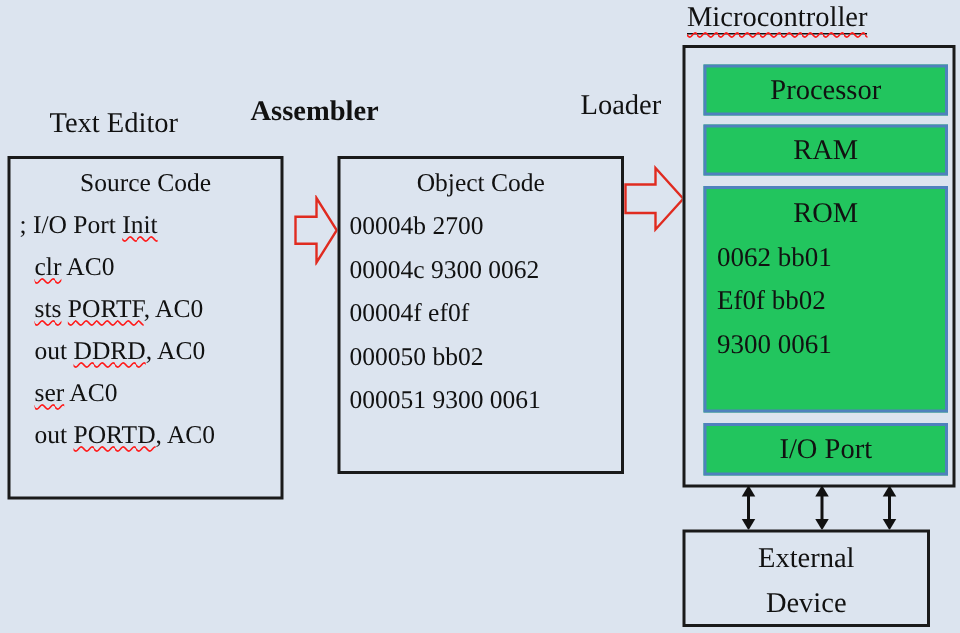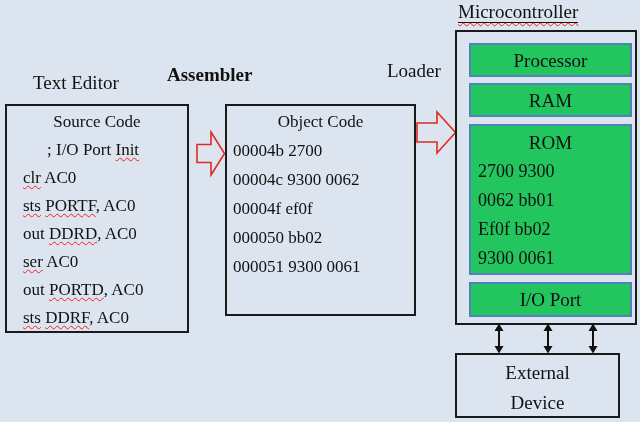--- a/index.html
+++ b/index.html
@@ -28,21 +28,21 @@
     box-sizing: border-box;
     background: #22c55e;
     text-align: center;
   }
   .line { white-space: pre; }
   .title-line { text-align: center; }
   
   #source-box { left: 5px; top: 104px; width: 184px; height: 229px; padding-top: 2px; }
   #source-box .line { font-size: 17px; line-height: 28px; padding-left: 16px; }
   #source-box .title-line { padding-left: 0; }
-  #source-box .comment-line { padding-left: 25px; margin-left: 15px; }
+  #source-box .comment-line { padding-left: 6px; }
   
   #object-box { left: 225px; top: 104px; width: 191px; height: 212px; padding-top: 1px; }
   #object-box .line { font-size: 17px; line-height: 29px; padding-left: 6px; }
   #object-box .title-line { padding-left: 0; }
   
   #mcu-box { left: 455px; top: 30px; width: 182px; height: 295px; }
   #processor-box { left: 12px; top: 11px; width: 163px; height: 34px; font-size: 19px; line-height: 31px; }
   #ram-box { left: 12px; top: 51px; width: 163px; height: 34px; font-size: 19px; line-height: 31px; }
   #rom-box { left: 12px; top: 92px; width: 163px; height: 151px; text-align: left; padding-top: 2px; }
   #rom-box .line { font-size: 18px; line-height: 29px; padding-left: 7px; }
@@ -78,21 +78,20 @@
 <div class="abs label" id="label-mcu"><span class="solid-underline"><span class="sq">Microcontroller</span></span></div>
 
 <div class="box" id="source-box">
   <div class="line title-line">Source Code</div>
   <div class="line comment-line"><span>; I/O Port </span><span class="sq">Init</span></div>
   <div class="line"><span class="sq">clr</span><span> AC0</span></div>
   <div class="line"><span class="sq">sts</span><span> </span><span class="sq">PORTF</span><span>, AC0</span></div>
   <div class="line"><span>out </span><span class="sq">DDRD</span><span>, AC0</span></div>
   <div class="line"><span class="sq">ser</span><span> AC0</span></div>
   <div class="line"><span>out </span><span class="sq">PORTD</span><span>, AC0</span></div>
-  <div class="line"><span class="sq">sts</span><span> </span><span class="sq">DDRF</span><span>, AC0</span></div>
 </div>
 
 <svg class="abs" style="left:196px; top:130px;" width="30" height="47">
   <polygon points="1,14.5 15,14.5 15,2 28.5,23.5 15,45 15,32.5 1,32.5" fill="#dce4ef" stroke="#e02b20" stroke-width="1.6"></polygon>
 </svg>
 
 <div class="box" id="object-box">
   <div class="line title-line">Object Code</div>
   <div class="line">00004b 2700</div>
   <div class="line">00004c 9300 0062</div>
@@ -103,21 +102,20 @@
 
 <svg class="abs" style="left:416px; top:110px;" width="41" height="45">
   <polygon points="1,13 21,13 21,2 39.5,22.5 21,43 21,32 1,32" fill="#dce4ef" stroke="#e02b20" stroke-width="1.6"></polygon>
 </svg>
 
 <div class="box" id="mcu-box">
   <div class="inner-box" id="processor-box"><span>Processor</span></div>
   <div class="inner-box" id="ram-box"><span>RAM</span></div>
   <div class="inner-box" id="rom-box">
     <div class="line title-line">ROM</div>
-    <div class="line">2700 9300</div>
     <div class="line">0062 bb01</div>
     <div class="line">Ef0f bb02</div>
     <div class="line">9300 0061</div>
   </div>
   <div class="inner-box" id="io-box"><span>I/O Port</span></div>
 </div>
 
 <svg class="abs" style="left:455px; top:323px;" width="165" height="31">
   <g stroke="#111" stroke-width="2" fill="#111">
     <line x1="44" y1="6" x2="44" y2="25"></line>

